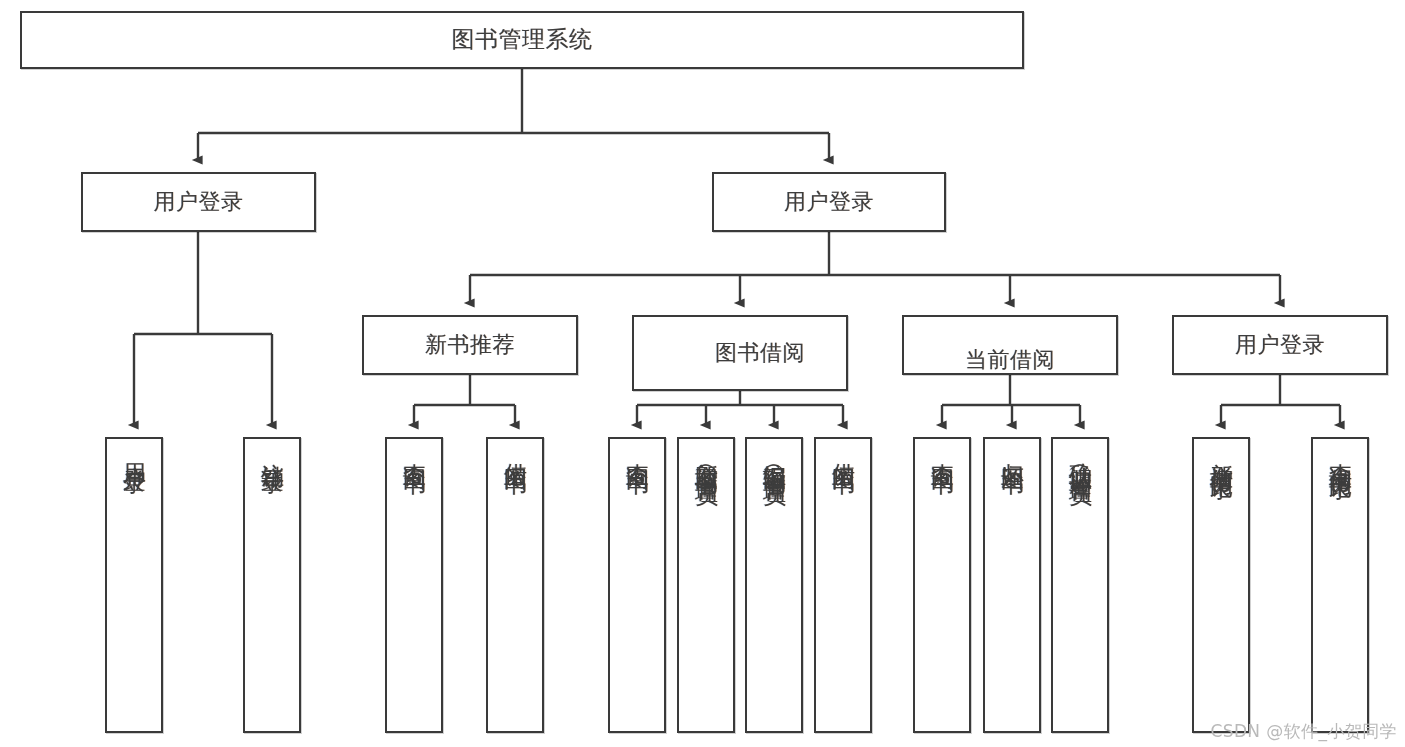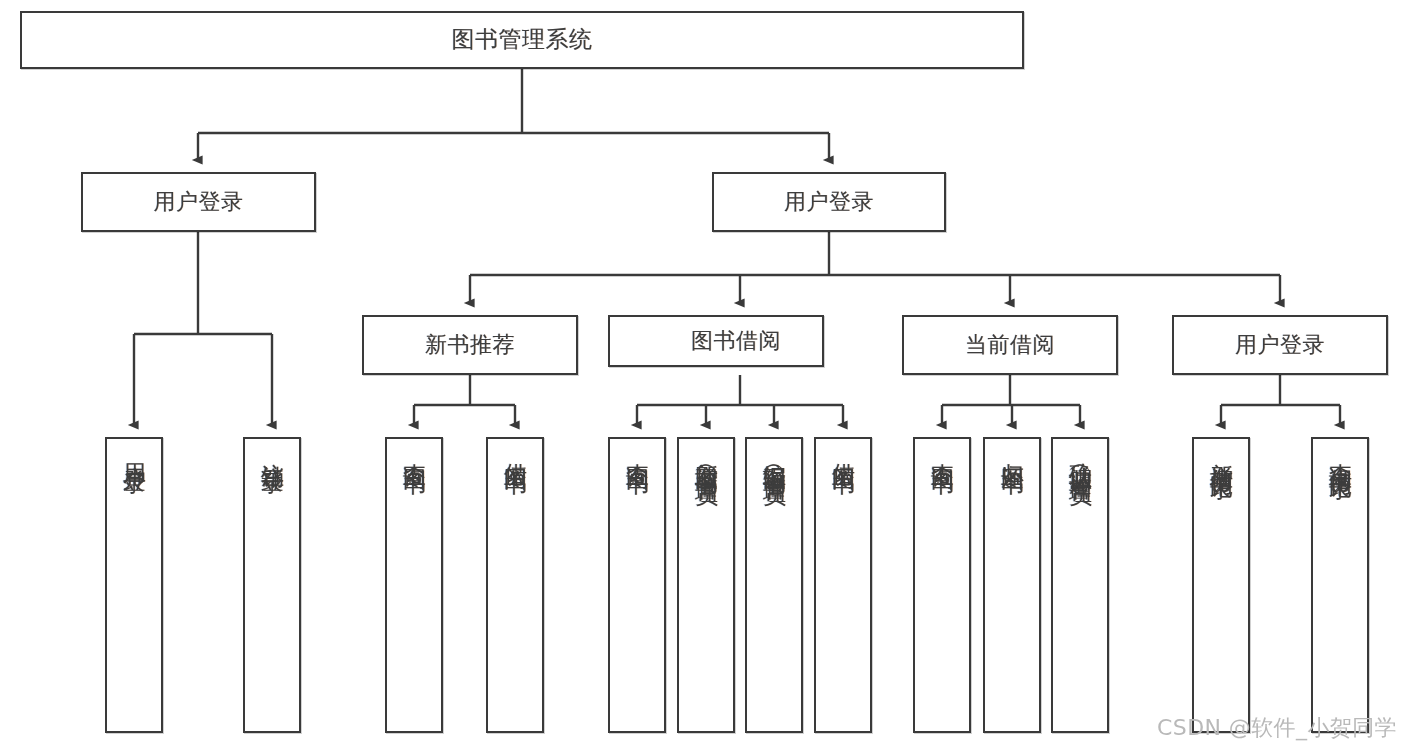--- a/index.html
+++ b/index.html
@@ -59,21 +59,21 @@
     font-size:23px;
     line-height:1.12;
     letter-spacing:3px;
     color:#3d3d3d;
     text-shadow:0.6px 0 rgba(190,120,60,0.35), -0.6px 0 rgba(90,140,200,0.32);
   }
   #watermark{
     position:absolute;
     right:8px;
     bottom:4px;
-    font-size:22px;
+    font-size:17px;
     color:#b9b9b9;
     z-index:6;
     white-space:nowrap;
     letter-spacing:0.4px;
   }
 </style>
 </head>
 <body>
 
 <div id="canvas">
@@ -135,24 +135,24 @@
   <div class="node" style="left: 81px; top: 172px; width: 235px; height: 60px;">
     <span class="label">用户登录</span>
   </div>
   <div class="node" style="left: 712px; top: 172px; width: 234px; height: 60px;">
     <span class="label">用户登录</span>
   </div>
 
   <div class="node" style="left: 362px; top: 315px; width: 216px; height: 60px;">
     <span class="label">新书推荐</span>
   </div>
-  <div class="node" style="left: 608px; top: 315px; width: 216px; height: 52px; padding-left: 40px;">
+  <div class="node" style="left: 632px; top: 315px; width: 216px; height: 76px; padding-left: 40px;">
     <span class="label">图书借阅</span>
   </div>
-  <div class="node" style="left: 902px; top: 315px; width: 216px; height: 60px;">
+  <div class="node" style="left: 902px; top: 315px; width: 216px; height: 60px; align-items: flex-end;">
     <span class="label">当前借阅</span>
   </div>
   <div class="node" style="left: 1172px; top: 315px; width: 216px; height: 60px;">
     <span class="label">用户登录</span>
   </div>
 
   <div class="leaf" style="left: 105px; top: 437px; width: 58px; height: 296px;">
     <span class="vlabel">用户登录</span>
   </div>
   <div class="leaf" style="left: 243px; top: 437px; width: 58px; height: 296px;">

